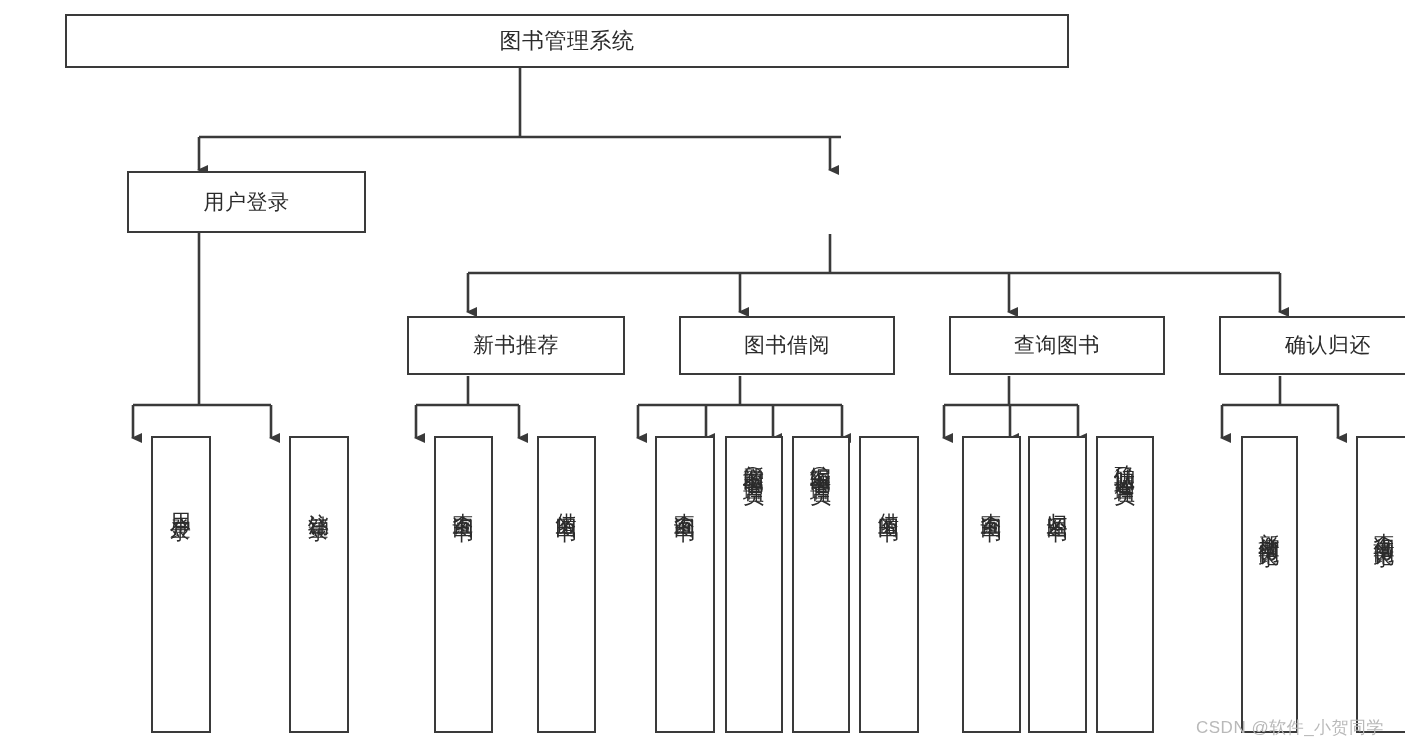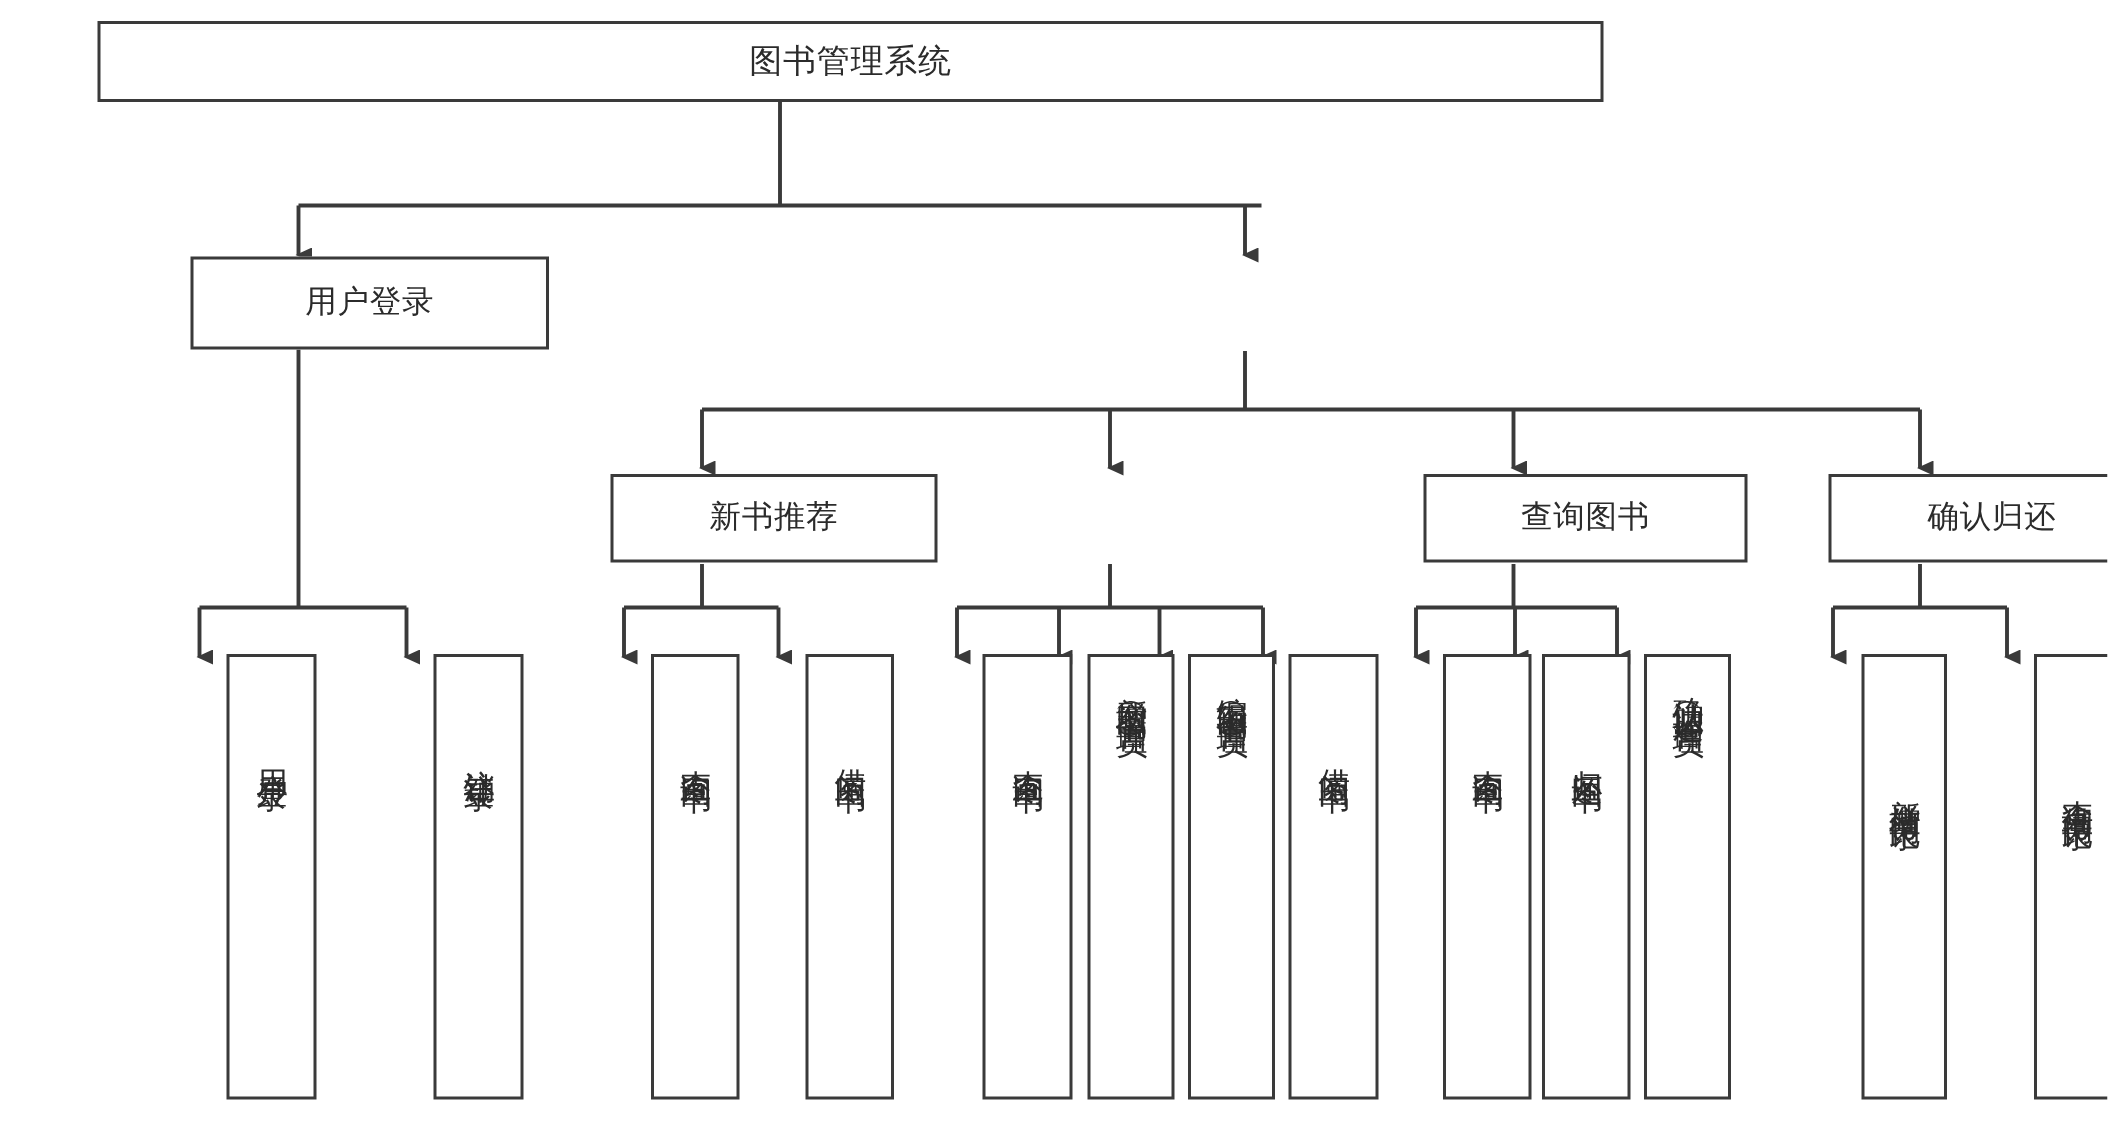--- a/index.html
+++ b/index.html
@@ -146,20 +146,23 @@
     <span class="node-label">图书管理系统</span>
   </div>
 
   <div class="node-box horizontal" style="left:80px; top:171px; width:239px; height:62px;">
     <span class="node-label">用户登录</span>
   </div>
 
   <div class="node-box horizontal" style="left:360px; top:316px; width:218px; height:59px;">
     <span class="node-label">新书推荐</span>
   </div>
+  <div class="node-box horizontal" style="left:632px; top:316px; width:216px; height:59px;">
+    <span class="node-label">图书借阅</span>
+  </div>
   <div class="node-box horizontal" style="left:902px; top:316px; width:216px; height:59px;">
     <span class="node-label">查询图书</span>
   </div>
   <div class="node-box horizontal" style="left:1172px; top:316px; width:218px; height:59px;">
     <span class="node-label">确认归还</span>
   </div>
 
   <div class="node-box vertical mid" style="left:104px; top:436px; width:60px; height:297px;">
     <span class="node-label">用户登录</span>
   </div>
@@ -197,14 +200,15 @@
     <span class="node-label">确认归还（管理员）</span>
   </div>
 
   <div class="node-box vertical low" style="left:1194px; top:436px; width:57px; height:297px;">
     <span class="node-label">新增借阅记录</span>
   </div>
   <div class="node-box vertical low" style="left:1309px; top:436px; width:57px; height:297px;">
     <span class="node-label">查询借阅记录</span>
   </div>
 
+  <div id="watermark">CSDN @软件_小贺同学</div>
 
 </div>
 
 </body></html>

